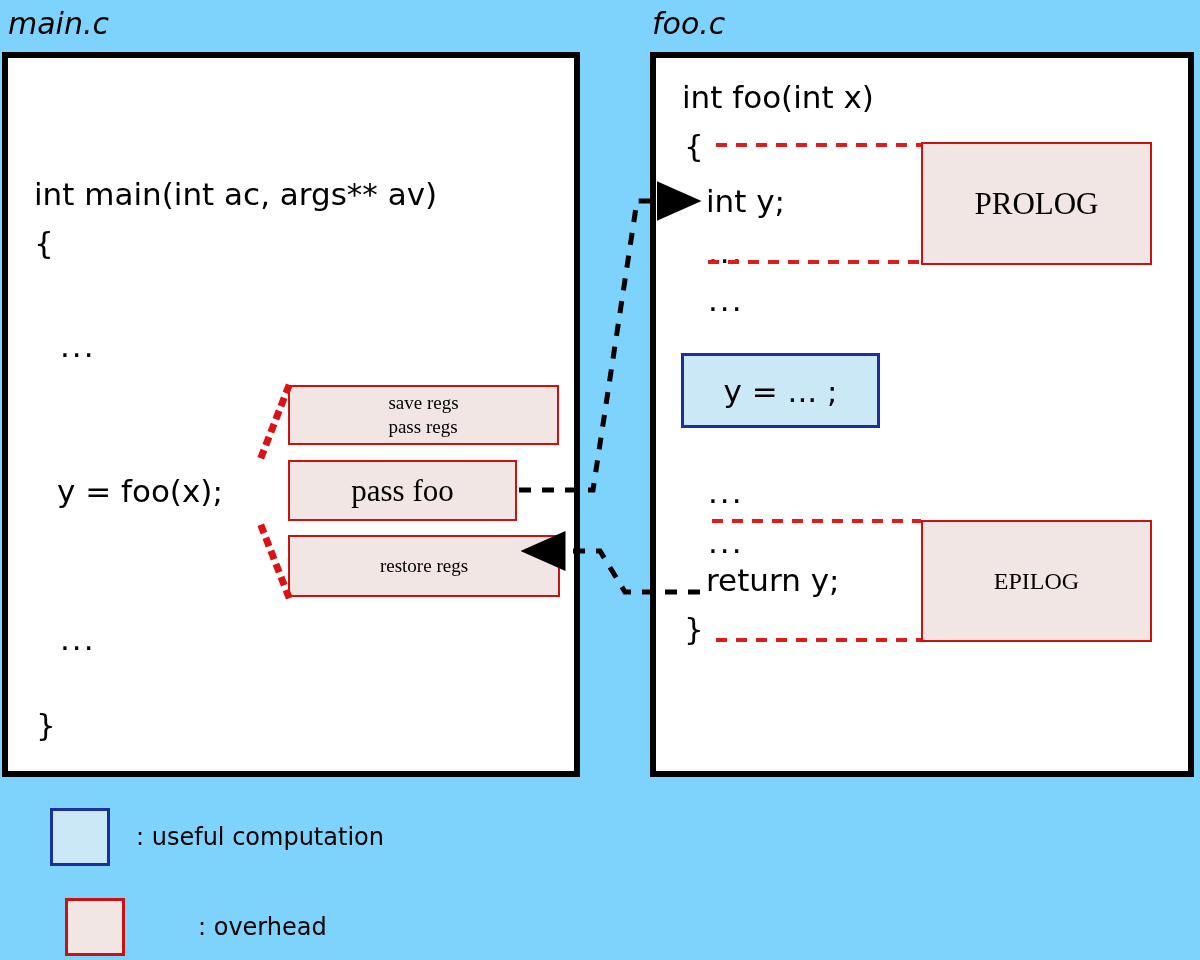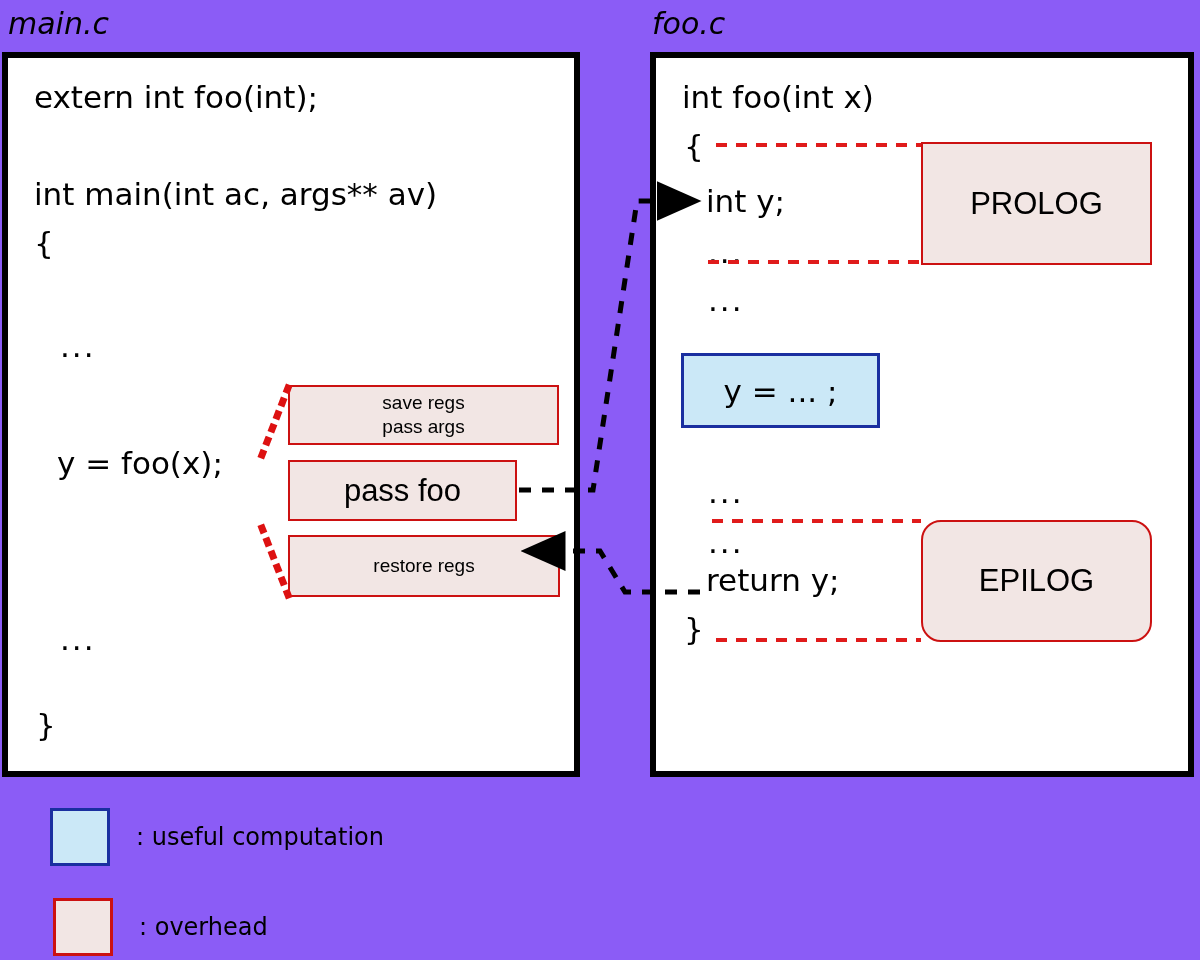--- a/index.html
+++ b/index.html
@@ -4,21 +4,21 @@
 <style>
   html, body {
     margin: 0;
     padding: 0;
     background: #ffffff;
   }
   #page {
     position: relative;
     width: 1200px;
     height: 960px;
-    background: #8b5cf6;
+    background: #7dd3fc;
     font-family: "DejaVu Sans", sans-serif;
     overflow: hidden;
   }
 
   
   .file-caption {
     position: absolute;
     font-style: italic;
     font-size: 30px;
     color: #000000;
@@ -55,21 +55,21 @@
     font-family: "DejaVu Sans", sans-serif;
     letter-spacing: 2px;
     line-height: 1;
   }
 
   
   #ln-extern   { left: 34px; top: 82px; }
   #ln-intmain  { left: 34px; top: 179px; }
   #ln-obrace   { left: 34px; top: 228px; }
   #ln-dots1    { left: 60px; top: 331px; }
-  #ln-call     { left: 57px; top: 448px; }
+  #ln-call     { left: 57px; top: 476px; }
   #ln-dots2    { left: 60px; top: 624px; }
   #ln-cbrace   { left: 36px; top: 710px; }
 
   
   #fl-sig      { left: 682px; top: 82px; }
   #fl-obrace   { left: 684px; top: 131px; }
   #fl-inty     { left: 706px; top: 180px; margin-top: 6px; }
   #fl-dots1    { left: 708px; top: 237px; }
   #fl-dots2    { left: 708px; top: 285px; }
   #fl-dots3    { left: 708px; top: 477px; }
@@ -79,44 +79,43 @@
 
   
   .ohbox {
     position: absolute;
     background: #f2e6e4;
     border: 2px solid #cc1111;
     box-sizing: border-box;
     display: flex;
     align-items: center;
     justify-content: center;
-    text-align: right;
-    color: #000000;
-    font-family: Liberation Sans, sans-serif;
+    text-align: left;
+    color: #000000;
+    font-family: Liberation Serif, serif;
   }
   #box-saveregs {
     left: 288px; top: 385px; width: 271px; height: 60px;
     font-size: 19px; line-height: 1.25;
   }
   #box-callfoo {
     left: 288px; top: 460px; width: 229px; height: 61px;
     font-size: 31px;
   }
   #box-restoreregs {
     left: 288px; top: 535px; width: 272px; height: 62px;
     font-size: 19px;
   }
   #box-prolog {
     left: 921px; top: 142px; width: 231px; height: 123px;
     font-size: 31px;
   }
   #box-epilog {
     left: 921px; top: 520px; width: 231px; height: 122px;
-    font-size: 31px;
-    border-radius: 20px;
+    font-size: 24px;
   }
 
   
   #box-useful {
     position: absolute;
     left: 681px; top: 353px; width: 199px; height: 75px;
     background: #cbe8f7;
     border: 3px solid #1a2fa0;
     box-sizing: border-box;
     display: flex;
@@ -136,21 +135,21 @@
   }
 
   
   .legend-row {
     position: absolute;
     display: flex;
     align-items: center;
     padding-left: 46px;
   }
   #legend-useful   { left: 4px; top: 808px; }
-  #legend-overhead { left: 7px; top: 898px; }
+  #legend-overhead { left: 19px; top: 898px; gap: 47px; }
   .legend-swatch {
     width: 60px; height: 58px;
     box-sizing: border-box;
   }
   .legend-swatch.blue { background: #cbe8f7; border: 3px solid #1a2fa0; }
   .legend-swatch.red  { background: #f2e6e4; border: 3px solid #cc1111; }
   .legend-label {
     margin-left: 26px;
     font-size: 24px;
     color: #000000;
@@ -161,21 +160,20 @@
 </head>
 <body>
 
 <div id="page">
 
   <div class="file-caption" id="caption-main">main.c</div>
   <div class="file-caption" id="caption-foo">foo.c</div>
 
   <div class="panel" id="panel-main"></div>
 
-  <div class="code-line" id="ln-extern">extern int foo(int);</div>
   <div class="code-line" id="ln-intmain">int main(int ac, args** av)</div>
   <div class="code-line" id="ln-obrace">{</div>
   <div class="code-dots" id="ln-dots1">...</div>
   <div class="code-line" id="ln-call">y = foo(x);</div>
   <div class="code-dots" id="ln-dots2">...</div>
   <div class="code-line" id="ln-cbrace">}</div>
 
   <div class="panel" id="panel-foo"></div>
 
   <div class="code-line" id="fl-sig">int foo(int x)</div>
@@ -184,21 +182,21 @@
   <div class="code-dots" id="fl-dots1">...</div>
   <div class="code-dots" id="fl-dots2">...</div>
   <div class="code-dots" id="fl-dots3">...</div>
   <div class="code-dots" id="fl-dots4">...</div>
   <div class="code-line" id="fl-return">return y;</div>
   <div class="code-line" id="fl-cbrace">}</div>
 
   <div class="ohbox" id="box-saveregs">
     <div>
       <div>save regs</div>
-      <div>pass args</div>
+      <div>pass regs</div>
     </div>
   </div>
 
   <div class="ohbox" id="box-callfoo">pass foo</div>
 
   <div class="ohbox" id="box-restoreregs">restore regs</div>
 
   <div class="ohbox" id="box-prolog">PROLOG</div>
 
   <div class="ohbox" id="box-epilog">EPILOG</div>

